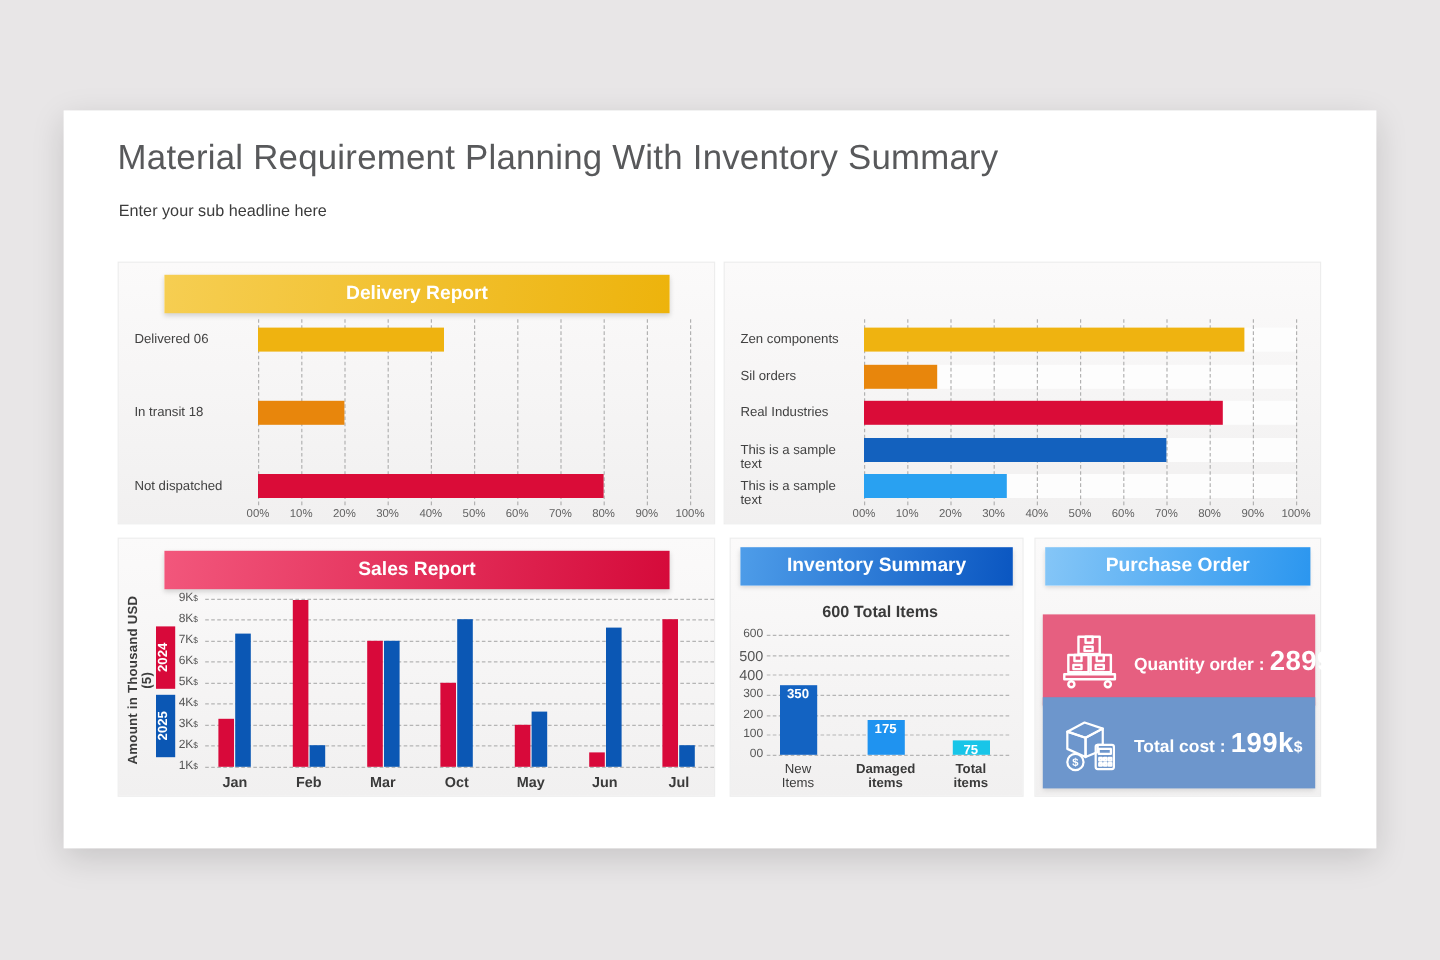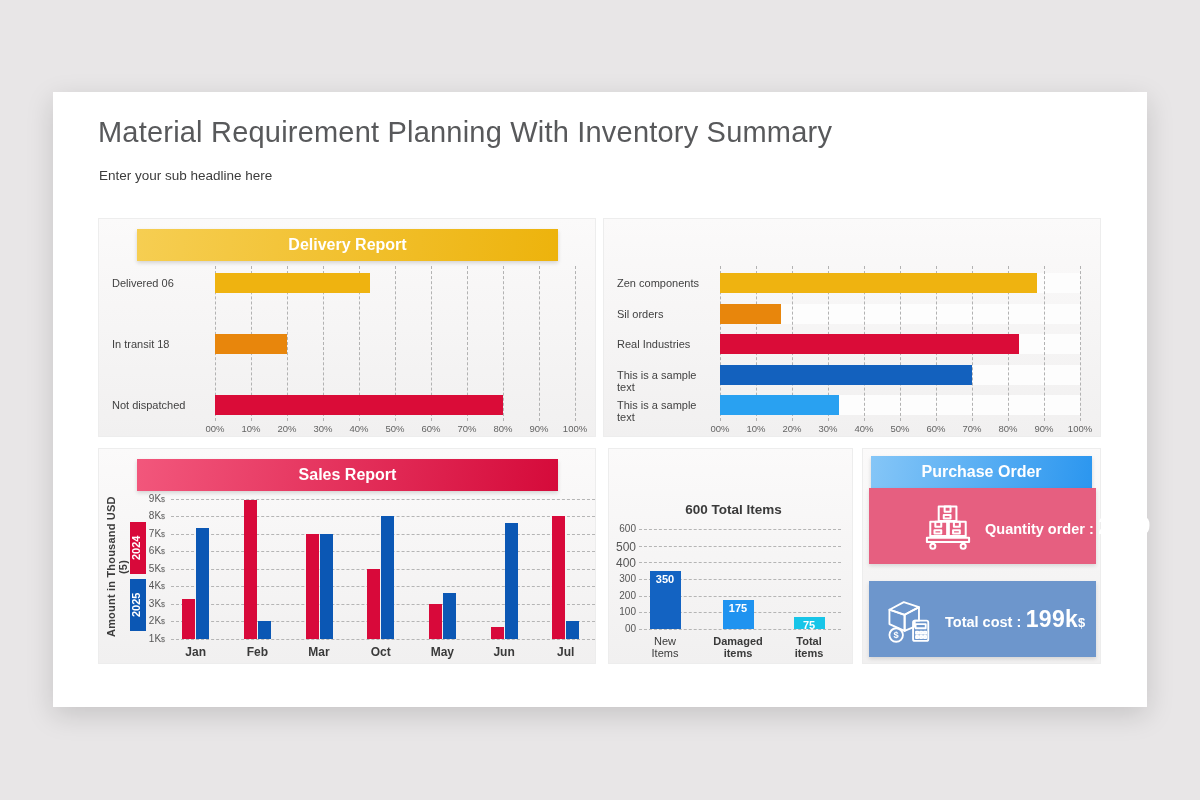--- a/index.html
+++ b/index.html
@@ -186,20 +186,21 @@
         <div style="position: absolute; left: 391.55px; top: 177.715px; width: 13px; height: 12.285px; background: rgb(216, 9, 58);"></div>
         <div style="position: absolute; left: 405.55px; top: 74.17px; width: 13px; height: 115.83px; background: rgb(11, 87, 180);"></div>
         <div style="position: absolute; left: 384.05px; top: 196px; width: 42px; text-align: center; font-size: 12px; font-weight: bold; color: rgb(58, 58, 58);">Jun</div>
         <div style="position: absolute; left: 453.22px; top: 67.15px; width: 13px; height: 122.85px; background: rgb(216, 9, 58);"></div>
         <div style="position: absolute; left: 467.22px; top: 172.45px; width: 13px; height: 17.55px; background: rgb(11, 87, 180);"></div>
         <div style="position: absolute; left: 445.72px; top: 196px; width: 42px; text-align: center; font-size: 12px; font-weight: bold; color: rgb(58, 58, 58);">Jul</div>
       </div>
   </section>
 
   <section class="panel" style="left:555px; top:356px; width:245px; height:216px;">
+    <div class="phead small" id="head-inventory" style="background: linear-gradient(100deg, rgb(78, 157, 233), rgb(10, 86, 193));">Inventory Summary</div>
     <div class="inv-subtitle">600 Total Items</div>
     <div class="plot" id="plot-inventory">
         <div style="position: absolute; left: 30px; top: 180px; width: 202px; height: 0px; border-top: 1px dashed rgb(181, 181, 181);"></div>
         <div style="position: absolute; left: 0px; top: 174px; width: 27px; text-align: right; font-size: 10px; color: rgb(85, 85, 85);">00</div>
         <div style="position: absolute; left: 30px; top: 163.333px; width: 202px; height: 0px; border-top: 1px dashed rgb(181, 181, 181);"></div>
         <div style="position: absolute; left: 0px; top: 157.333px; width: 27px; text-align: right; font-size: 10px; color: rgb(85, 85, 85);">100</div>
         <div style="position: absolute; left: 30px; top: 146.667px; width: 202px; height: 0px; border-top: 1px dashed rgb(181, 181, 181);"></div>
         <div style="position: absolute; left: 0px; top: 140.667px; width: 27px; text-align: right; font-size: 10px; color: rgb(85, 85, 85);">200</div>
         <div style="position: absolute; left: 30px; top: 130px; width: 202px; height: 0px; border-top: 1px dashed rgb(181, 181, 181);"></div>
         <div style="position: absolute; left: 0px; top: 124px; width: 27px; text-align: right; font-size: 10px; color: rgb(85, 85, 85);">300</div>
@@ -226,21 +227,21 @@
         <div style="position: absolute; left: 165px; top: 186px; width: 70px; text-align: center; font-size: 11px; font-weight: bold; color: rgb(58, 58, 58); line-height: 12px;">
           <div>Total</div>
           <div>items</div>
         </div>
       </div>
   </section>
 
   <section class="panel" style="left:809px; top:356px; width:239px; height:216px;">
     <div class="phead small" id="head-purchase" style="background: linear-gradient(100deg, rgb(133, 198, 247), rgb(43, 150, 239));">Purchase Order</div>
 
-    <div class="pcard" id="pcard-quantity" style="top: 39px; background: rgb(230, 95, 128); padding-left: 40px;">
+    <div class="pcard" id="pcard-quantity" style="top: 63px; background: rgb(230, 95, 128);">
       <svg width="54" height="54" viewBox="0 0 64 64">
         <g fill="none" stroke="#ffffff" stroke-width="2.4" stroke-linejoin="round" stroke-linecap="round">
           <rect x="21" y="9" width="21" height="17"></rect>
           <rect x="28" y="9" width="7" height="6"></rect>
           <rect x="27" y="19" width="8" height="4"></rect>
           <rect x="11" y="27" width="20" height="17"></rect>
           <rect x="17" y="27" width="7" height="6"></rect>
           <rect x="16" y="37" width="8" height="4"></rect>
           <rect x="33" y="27" width="20" height="17"></rect>
           <rect x="39" y="27" width="7" height="6"></rect>

